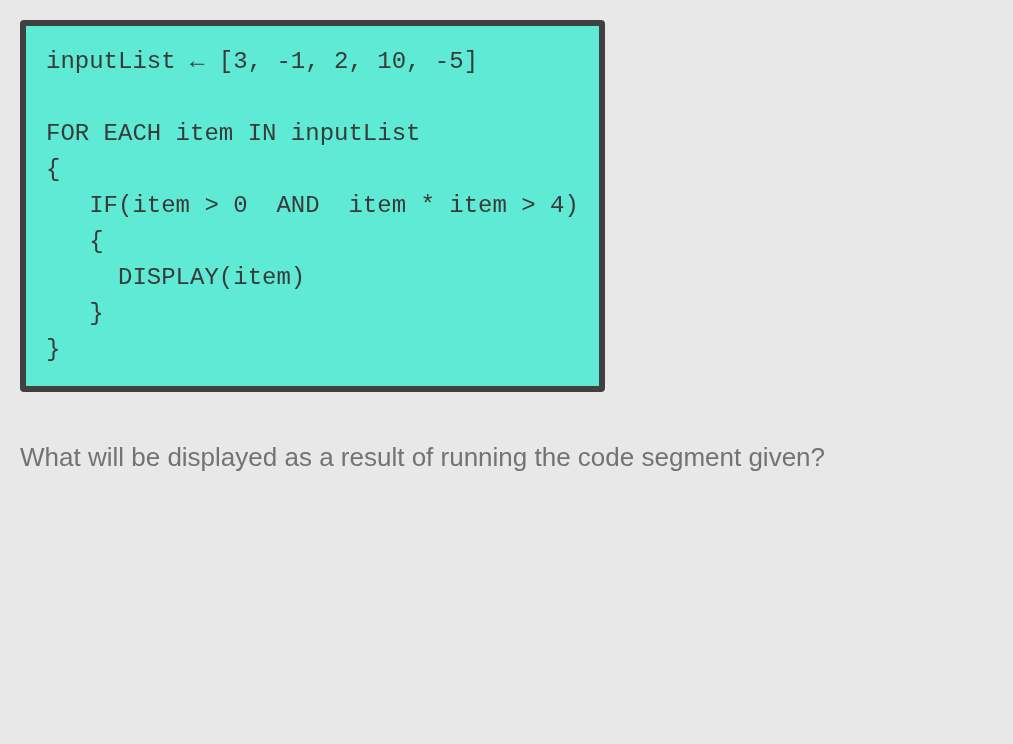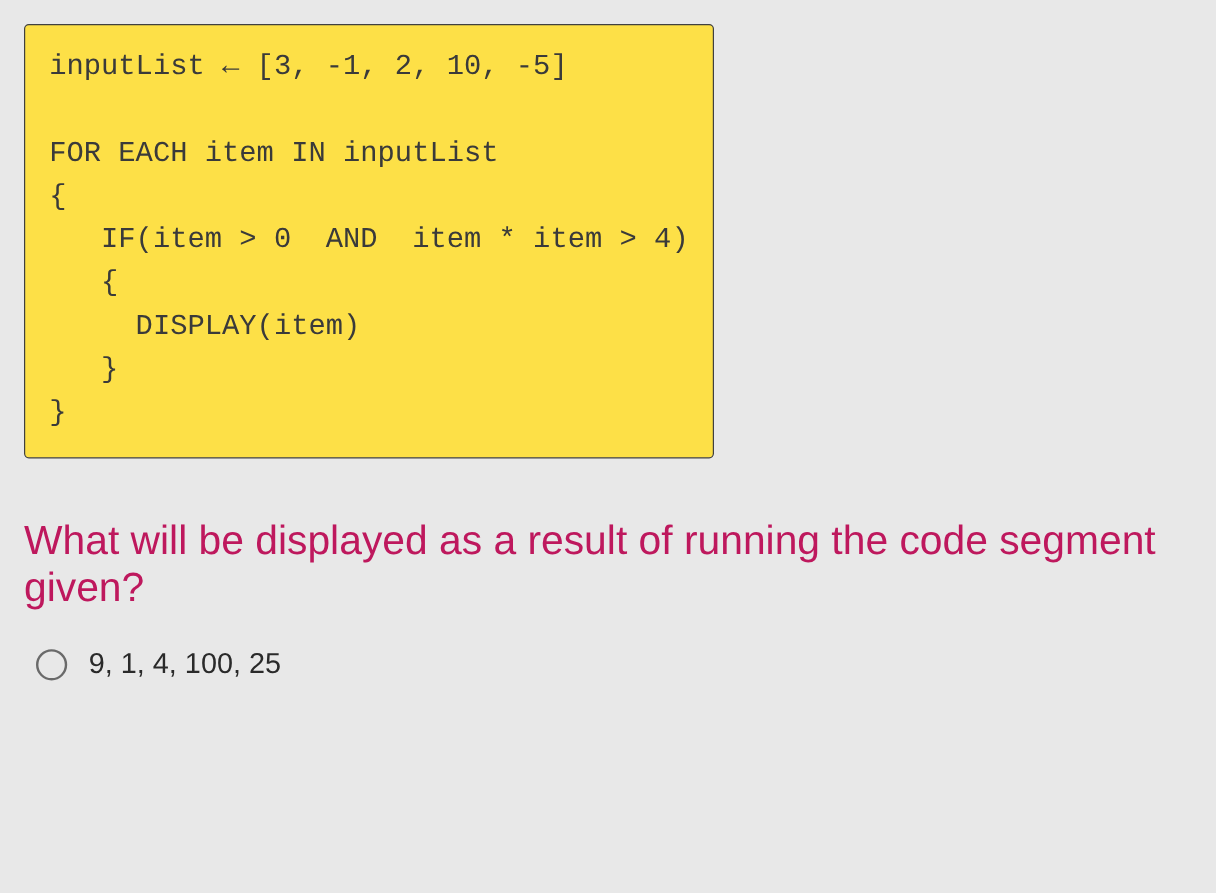--- a/index.html
+++ b/index.html
@@ -9,36 +9,36 @@
     }
     body {
       background: #e8e8e8;
       font-family: Arial, Helvetica, sans-serif;
       padding: 20px;
       width: 1013px;
       height: 744px;
       color: #2a2a2a;
     }
     .code-block {
-      border: 1px solid #404040;
+      border: 6px solid #404040;
       border-radius: 4px;
-      background: #fde047;
+      background: #5eead4;
       padding: 18px 20px;
       font-family: "Courier New", Courier, monospace;
       font-size: 24px;
       line-height: 1.5;
       white-space: pre;
       width: fit-content;
       margin-bottom: 50px;
       color: #3a3a3a;
     }
     .question-text {
-      font-size: 34px;
+      font-size: 26px;
       margin-bottom: 30px;
-      color: #be185d;
+      color: #737373;
     }
     .options {
       display: flex;
       flex-direction: column;
       gap: 28px;
       padding-left: 10px;
     }
     .option {
       display: flex;
       align-items: center;
@@ -67,17 +67,13 @@
 <span>{</span>
 <span>   IF(item &gt; 0  AND  item * item &gt; 4)</span>
 <span>   {</span>
 <span>     DISPLAY(item)</span>
 <span>   }</span>
 <span>}</span></div>
 
 <div class="question-text">What will be displayed as a result of running the code segment given?</div>
 
 <div class="options">
-  <div class="option">
-    <span class="radio"></span>
-    <span class="option-label">9, 1, 4, 100, 25</span>
-  </div>
 </div>
 
 </body></html>

